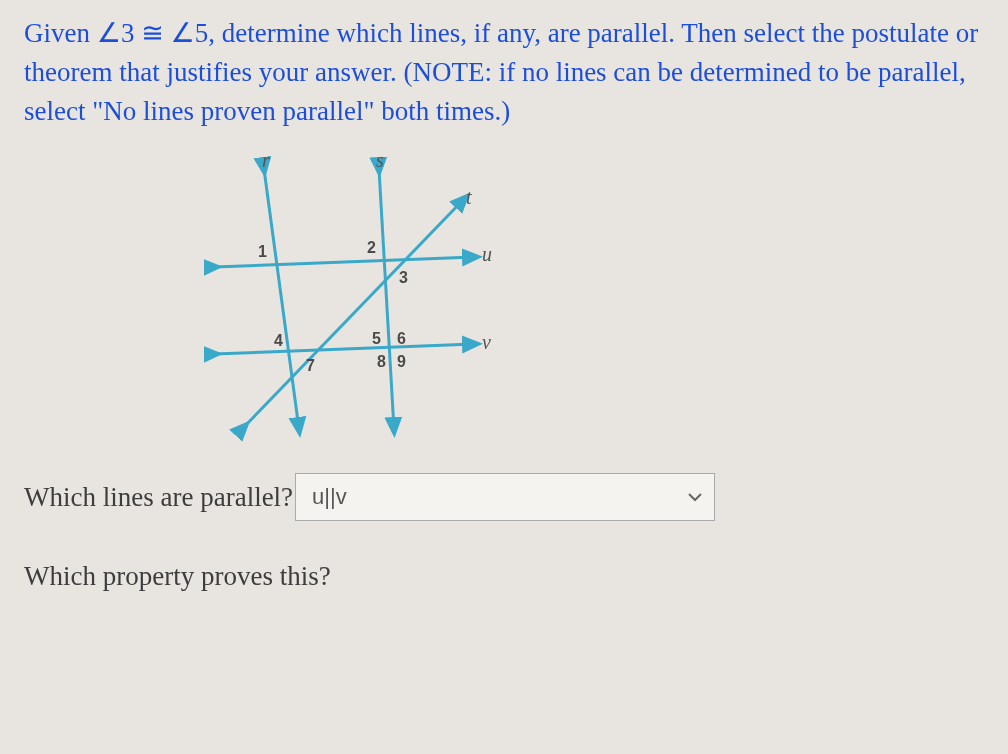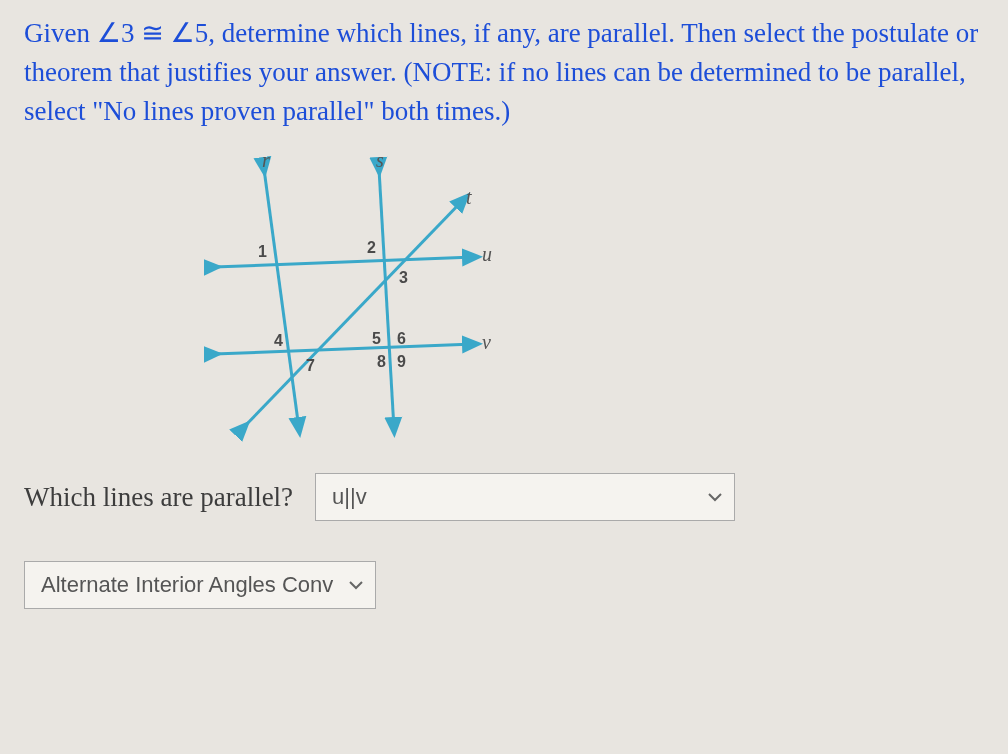--- a/index.html
+++ b/index.html
@@ -25,21 +25,21 @@
     margin: 10px 0 10px 180px;
     position: relative;
   }
   .diagram-container svg {
     position: absolute;
     top: 0; left: 0;
   }
   .prompt-row {
     display: flex;
     align-items: center;
-    gap: 22px;
+    gap: 2px;
     margin-top: 24px;
     font-size: 27px;
     color: #3d3d3d;
   }
   .prompt-row + .prompt-row {
     margin-top: 40px;
   }
   .select-box {
     border: 1px solid #aaa;
     background: #f5f3ef;
@@ -125,21 +125,14 @@
     <span>u||v</span>
     <span class="chevron">
       <svg viewBox="0 0 14 10">
           <path d="M1,2 L7,8 L13,2" fill="none" stroke="#666" stroke-width="2"></path>
         </svg>
     </span>
   </div>
 </div>
 
 <div class="prompt-row">
-  <div class="select-box">
-    <span>Alternate Interior Angles Conv</span>
-    <span class="chevron">
-      <svg viewBox="0 0 14 10">
-          <path d="M1,2 L7,8 L13,2" fill="none" stroke="#666" stroke-width="2"></path>
-        </svg>
-    </span>
-  </div>
+  <span>Which property proves this?</span>
 </div>
 
 </body></html>

